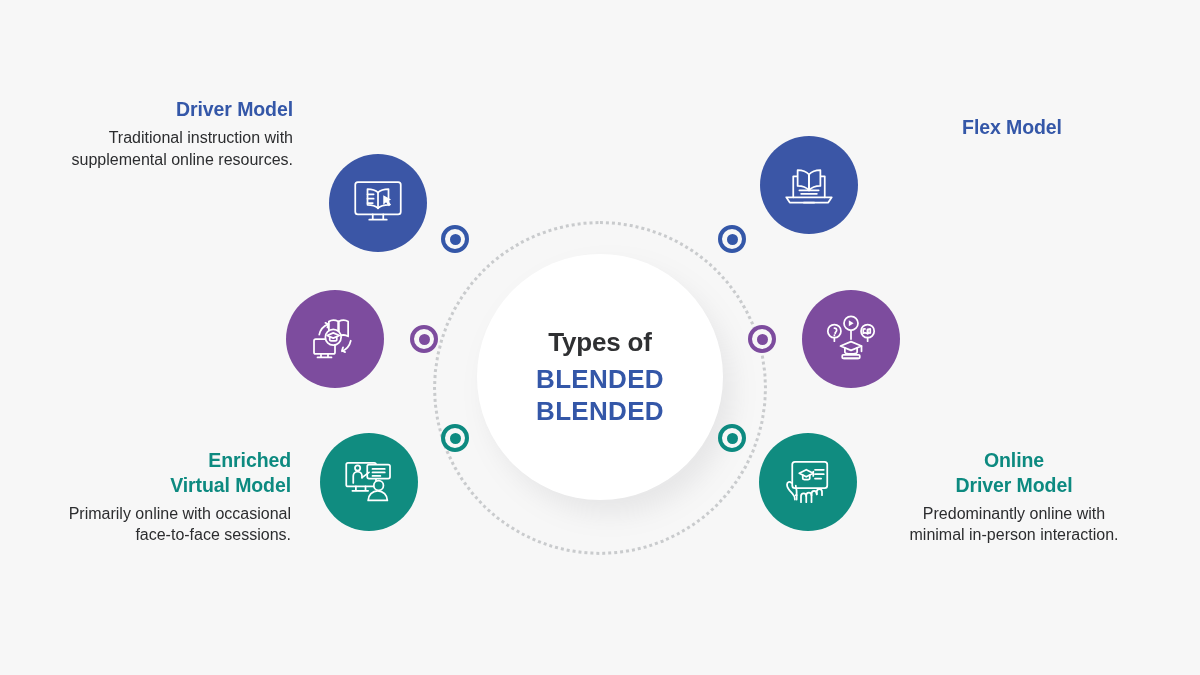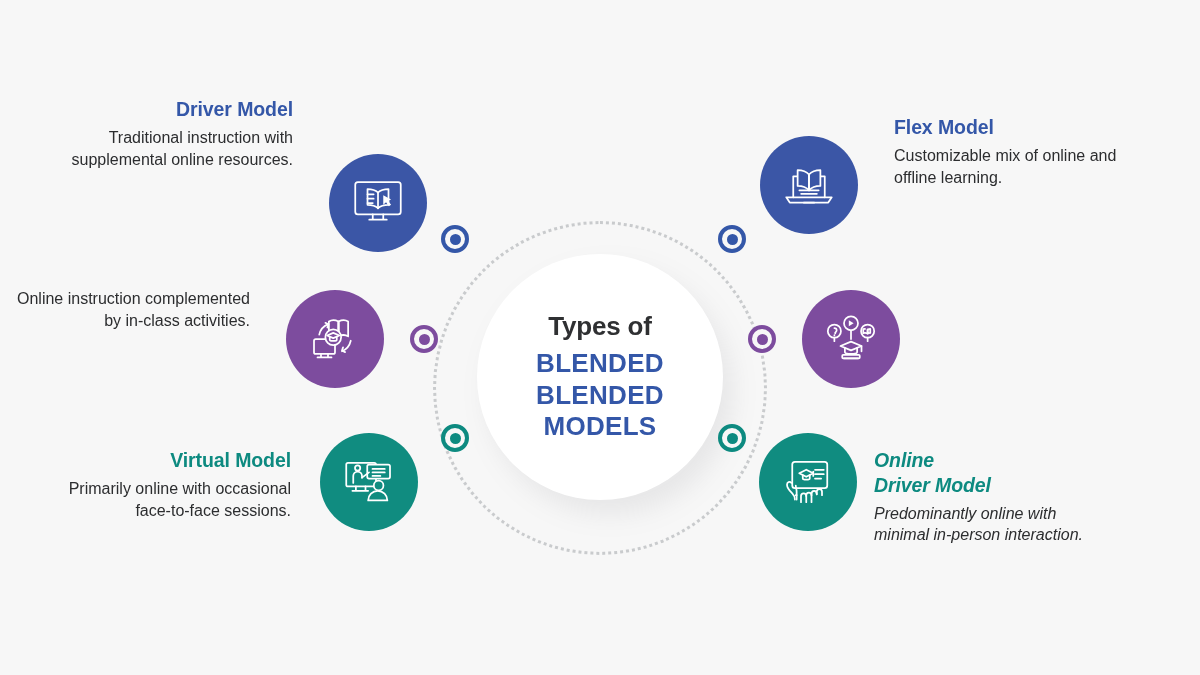--- a/index.html
+++ b/index.html
@@ -96,21 +96,21 @@
     height: 56px;
     display: block;
   }
 
   
   .item-text {
     position: absolute;
     width: 236px;
   }
   .item-text.right-al { text-align: right; }
-  .item-text.left-al  { text-align: left; }
+  .item-text.left-al  { text-align: center; }
 
   .item-title {
     font-size: 19.5px;
     font-weight: bold;
     line-height: 1.27;
     margin: 0 0 5px 0;
     letter-spacing: -0.1px;
   }
   .item-desc {
     font-size: 16px;
@@ -131,21 +131,20 @@
 
 <div class="canvas">
 
   <div class="hub-dotted"></div>
 
   <div class="hub-circle">
     <div class="hub-kicker">Types of</div>
     <div class="hub-title">
       <div>BLENDED</div>
       <div>BLENDED</div>
-      <div>MODELS</div>
     </div>
   </div>
 
   <div class="marker c-blue" style="left:441px; top:225px;"></div>
   <div class="marker c-blue" style="left:718px; top:225px;"></div>
   <div class="marker c-purple" style="left:410px; top:325px;"></div>
   <div class="marker c-purple" style="left:748px; top:325px;"></div>
   <div class="marker c-teal" style="left:441px; top:424px;"></div>
   <div class="marker c-teal" style="left:718px; top:424px;"></div>
 
@@ -161,41 +160,41 @@
       <path d="M32 20c-3-3-8-4-12-4v18c4 0 9 1 12 4"></path>
       <path d="M32 20c3-3 8-4 12-4v18c-4 0-9 1-12 4"></path>
       <path d="M32 20v18"></path>
       <path d="M20 22h7M20 27h7M20 32h6"></path>
       <path d="M38 23l9 5-3.6 1.4L47 34l-2.6 1.6-3.2-4.5L38 34z" fill="#ffffff" stroke="none"></path>
       <path d="M26 45v6M38 45v6M22 51h20"></path>
     </svg>
   </div>
 
   <div class="item-text right-al" style="left:14px; top:288px;">
-    <p class="item-desc">Online instruction complemented by in-class activities.</p>
   </div>
   <div class="bubble bg-purple" style="left:286px; top:290px;">
     <svg viewBox="0 0 64 64" fill="none" stroke="#ffffff" stroke-width="2" stroke-linecap="round" stroke-linejoin="round">
       <rect x="8" y="32" width="24" height="17" rx="2"></rect>
       <path d="M16 49v4M24 49v4M12 53h16"></path>
       <path d="M36 12c-4-2-8-2-11 0v17c3-2 7-2 11 0z"></path>
       <path d="M36 12c4-2 8-2 11 0v17c-3-2-7-2-11 0z"></path>
       <path d="M36 12v17"></path>
       <circle cx="30" cy="30" r="9" fill="#7d4c9e"></circle>
       <path d="M23 28l7-3 7 3-7 3z"></path>
       <path d="M26 29.5V33c0 1.5 8 1.5 8 0v-3.5"></path>
       <path d="M14 27a17 17 0 0 1 10-12"></path>
       <path d="M21 13.5l3.5 1.8-1.2 3.6"></path>
       <path d="M50 34a17 17 0 0 1-10 12"></path>
       <path d="M43.5 47l-3.5-1.8 1.2-3.6"></path>
     </svg>
   </div>
 
   <div class="item-text right-al" style="left:55px; top:448px;">
     <div class="item-title c-teal">
+      <div>Enriched</div>
       <div>Virtual Model</div>
     </div>
     <p class="item-desc">Primarily online with occasional face-to-face sessions.</p>
   </div>
   <div class="bubble bg-teal" style="left:320px; top:433px;">
     <svg viewBox="0 0 64 64" fill="none" stroke="#ffffff" stroke-width="2" stroke-linecap="round" stroke-linejoin="round">
       <rect x="6" y="10" width="34" height="27" rx="2"></rect>
       <path d="M17 37v5M28 37v5M13 42h18"></path>
       <rect x="30" y="12" width="26" height="16" rx="2" fill="#108c80"></rect>
       <path d="M36 17h14M36 21h14M36 25h9"></path>
@@ -204,21 +203,20 @@
       <path d="M24 27l8-6"></path>
       <circle cx="43" cy="36" r="5.5" fill="#108c80"></circle>
       <path d="M31 53a11 11 0 0 1 22 0z"></path>
     </svg>
   </div>
 
   <div class="item-text left-al" style="left:894px; top:115px;">
     <div class="item-title c-blue">
       <div>Flex Model</div>
     </div>
-    <p class="item-desc">Customizable mix of online and offline learning.</p>
   </div>
   <div class="bubble bg-blue" style="left:760px; top:136px;">
     <svg viewBox="0 0 64 64" fill="none" stroke="#ffffff" stroke-width="2" stroke-linecap="round" stroke-linejoin="round">
       <path d="M14 46V22h36v24"></path>
       <path d="M6 46h52l-4 6H10z"></path>
       <path d="M26 52h12"></path>
       <path d="M32 20c-3.5-4-8.5-5-13-5v18c4.5 0 9.5 1 13 5z" fill="#3b56a6"></path>
       <path d="M32 20c3.5-4 8.5-5 13-5v18c-4.5 0-9.5 1-13 5z" fill="#3b56a6"></path>
       <path d="M32 20v18"></path>
       <path d="M21 38h22M23 42h18"></path>
@@ -239,21 +237,21 @@
       <path d="M32 22v10"></path>
       <path d="M13 30.5v4M51 30.5v4"></path>
       <path d="M20 40l12-5 12 5-12 5z"></path>
       <path d="M25 42v5c0 2.5 14 2.5 14 0v-5"></path>
       <path d="M44 40v6"></path>
       <rect x="22" y="50" width="20" height="4" rx="1"></rect>
       <path d="M24 54h16"></path>
     </svg>
   </div>
 
-  <div class="item-text left-al" style="left:874px; top:448px;font-style:italic;">
+  <div class="item-text left-al" style="left:896px; top:448px;">
     <div class="item-title c-teal">
       <div>Online</div>
       <div>Driver Model</div>
     </div>
     <p class="item-desc">Predominantly online with minimal in-person interaction.</p>
   </div>
   <div class="bubble bg-teal" style="left:759px; top:433px;">
     <svg viewBox="0 0 64 64" fill="none" stroke="#ffffff" stroke-width="2" stroke-linecap="round" stroke-linejoin="round">
       <rect x="14" y="9" width="40" height="30" rx="3"></rect>
       <path d="M22 22l8-4 8 4-8 4z"></path>

